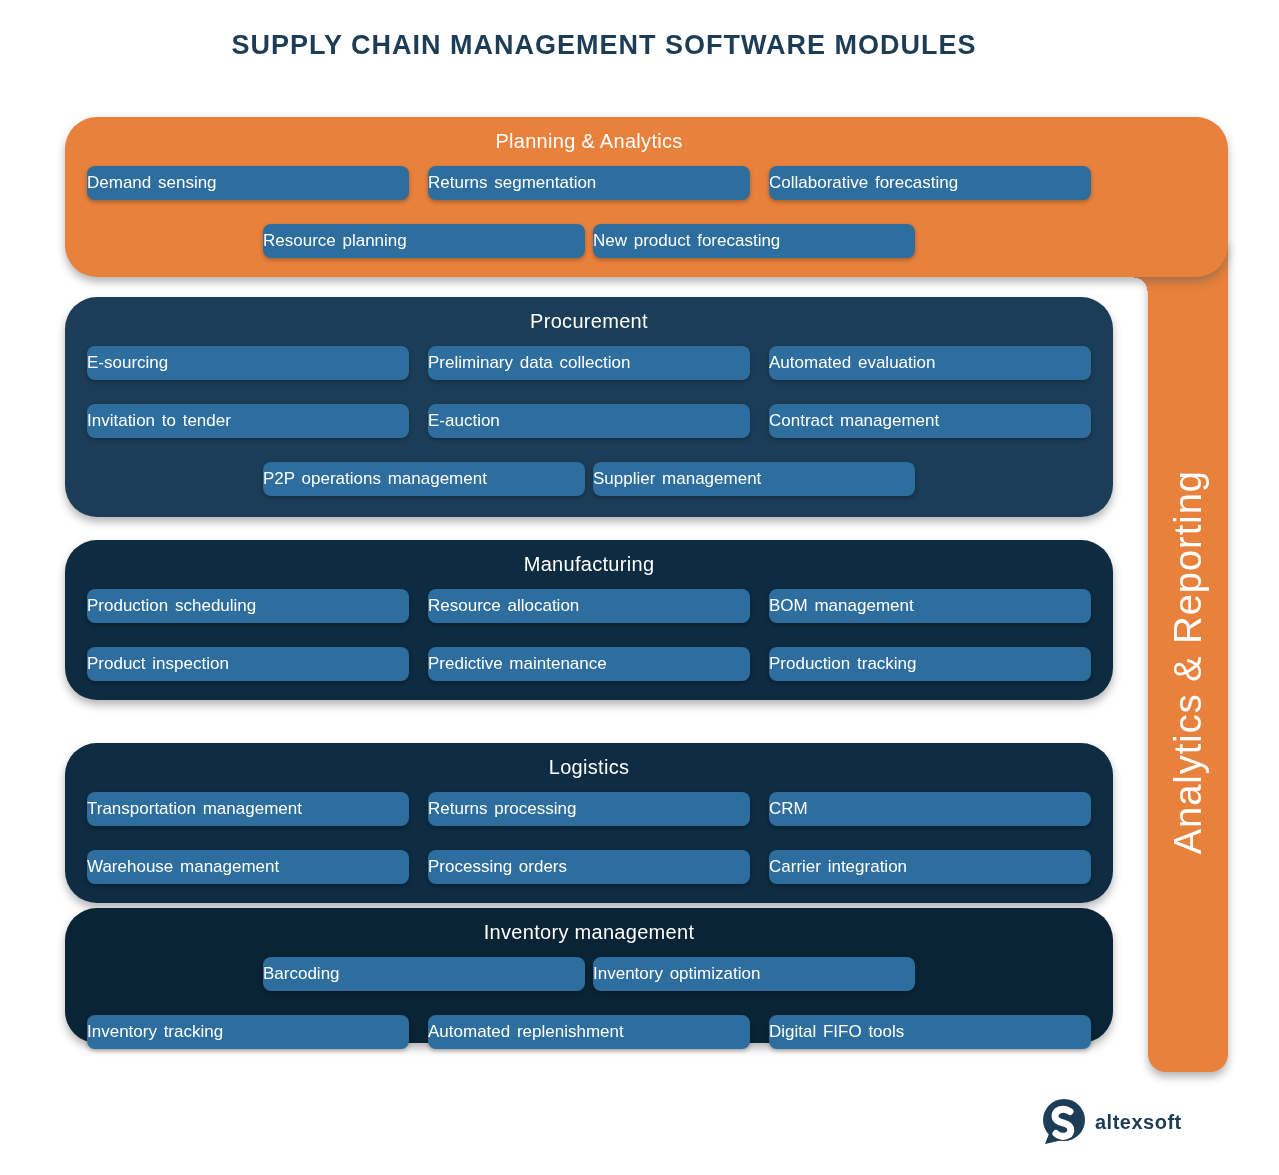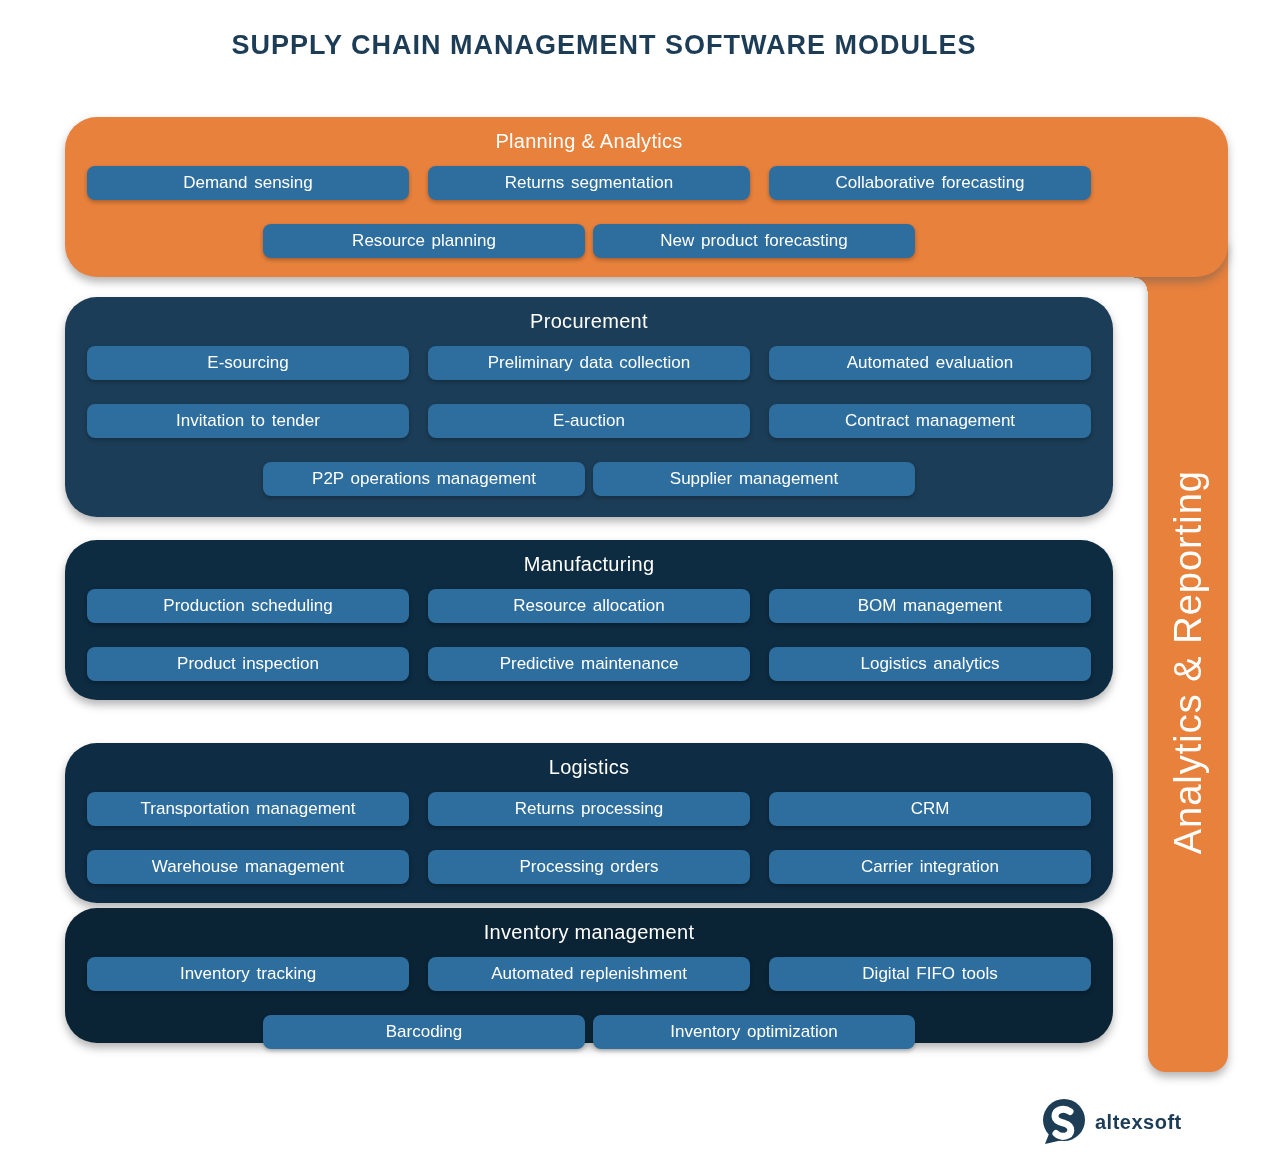--- a/index.html
+++ b/index.html
@@ -92,21 +92,21 @@
   }
   .row.two { gap: 8px; }
   .btn {
     width: 322px;
     height: 34px;
     line-height: 34px;
     border-radius: 8px;
     background: var(--button_blue, #2D6E9E);
     color: #ffffff;
     font-size: 17px;
-    text-align: center;
+    text-align: left;
     white-space: nowrap;
     box-shadow: 0 2px 4px rgba(0,0,0,0.28);
     word-spacing: 2px;
   }
   .logo {
     position: absolute;
     left: 1040px; top: 1098px;
     display: flex;
     align-items: center;
     gap: 9px;
@@ -167,48 +167,48 @@
   <section class="panel panel-manufacturing">
     <div class="panel-title">Manufacturing</div>
     <div class="row">
       <div class="btn">Production scheduling</div>
       <div class="btn">Resource allocation</div>
       <div class="btn">BOM management</div>
     </div>
     <div class="row">
       <div class="btn">Product inspection</div>
       <div class="btn">Predictive maintenance</div>
-      <div class="btn">Logistics analytics</div>
+      <div class="btn">Production tracking</div>
     </div>
   </section>
 
   <section class="panel panel-logistics">
     <div class="panel-title">Logistics</div>
     <div class="row">
       <div class="btn">Transportation management</div>
       <div class="btn">Returns processing</div>
       <div class="btn">CRM</div>
     </div>
     <div class="row">
       <div class="btn">Warehouse management</div>
       <div class="btn">Processing orders</div>
       <div class="btn">Carrier integration</div>
     </div>
   </section>
 
   <section class="panel panel-inventory">
     <div class="panel-title">Inventory management</div>
+    <div class="row two">
+      <div class="btn">Barcoding</div>
+      <div class="btn">Inventory optimization</div>
+    </div>
     <div class="row">
       <div class="btn">Inventory tracking</div>
       <div class="btn">Automated replenishment</div>
       <div class="btn">Digital FIFO tools</div>
-    </div>
-    <div class="row two">
-      <div class="btn">Barcoding</div>
-      <div class="btn">Inventory optimization</div>
     </div>
   </section>
 
   <div class="logo">
     <svg width="46" height="48" viewBox="0 0 46 48">
       <path d="M5 46 L12 28 L27 41 Z" fill="#1D3C55"></path>
       <circle cx="24" cy="22" r="21" fill="#1D3C55"></circle>
       <path d="M30 13.5 C 23 8.5, 14.5 12.5, 15 18.5 C 15.4 23.2, 20.5 24.2, 23.5 25 C 27.5 26.2, 31.2 27.8, 30.8 32.5 C 30.3 38.5, 21.5 40.5, 16 35.5" fill="none" stroke="#ffffff" stroke-width="7" stroke-linecap="round"></path>
     </svg>
     <span class="logo-word">altexsoft</span>

